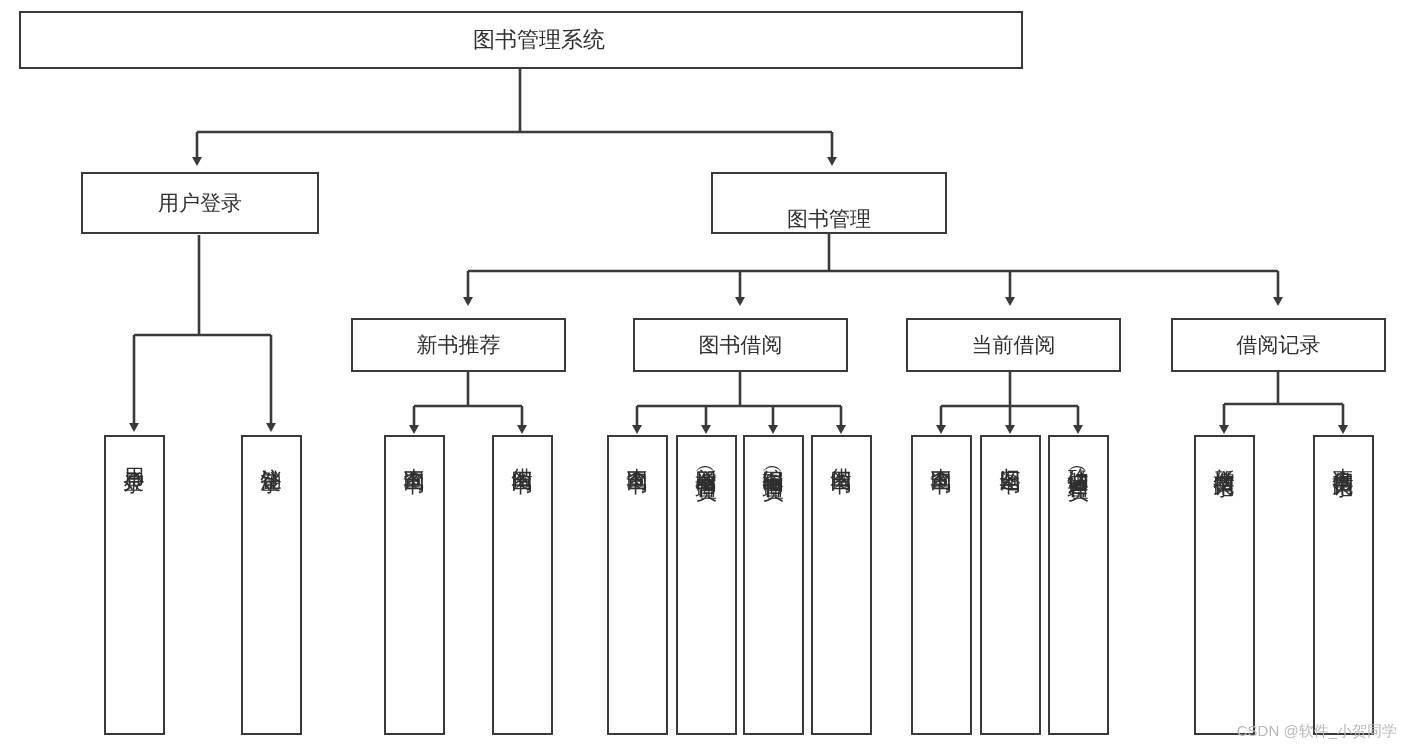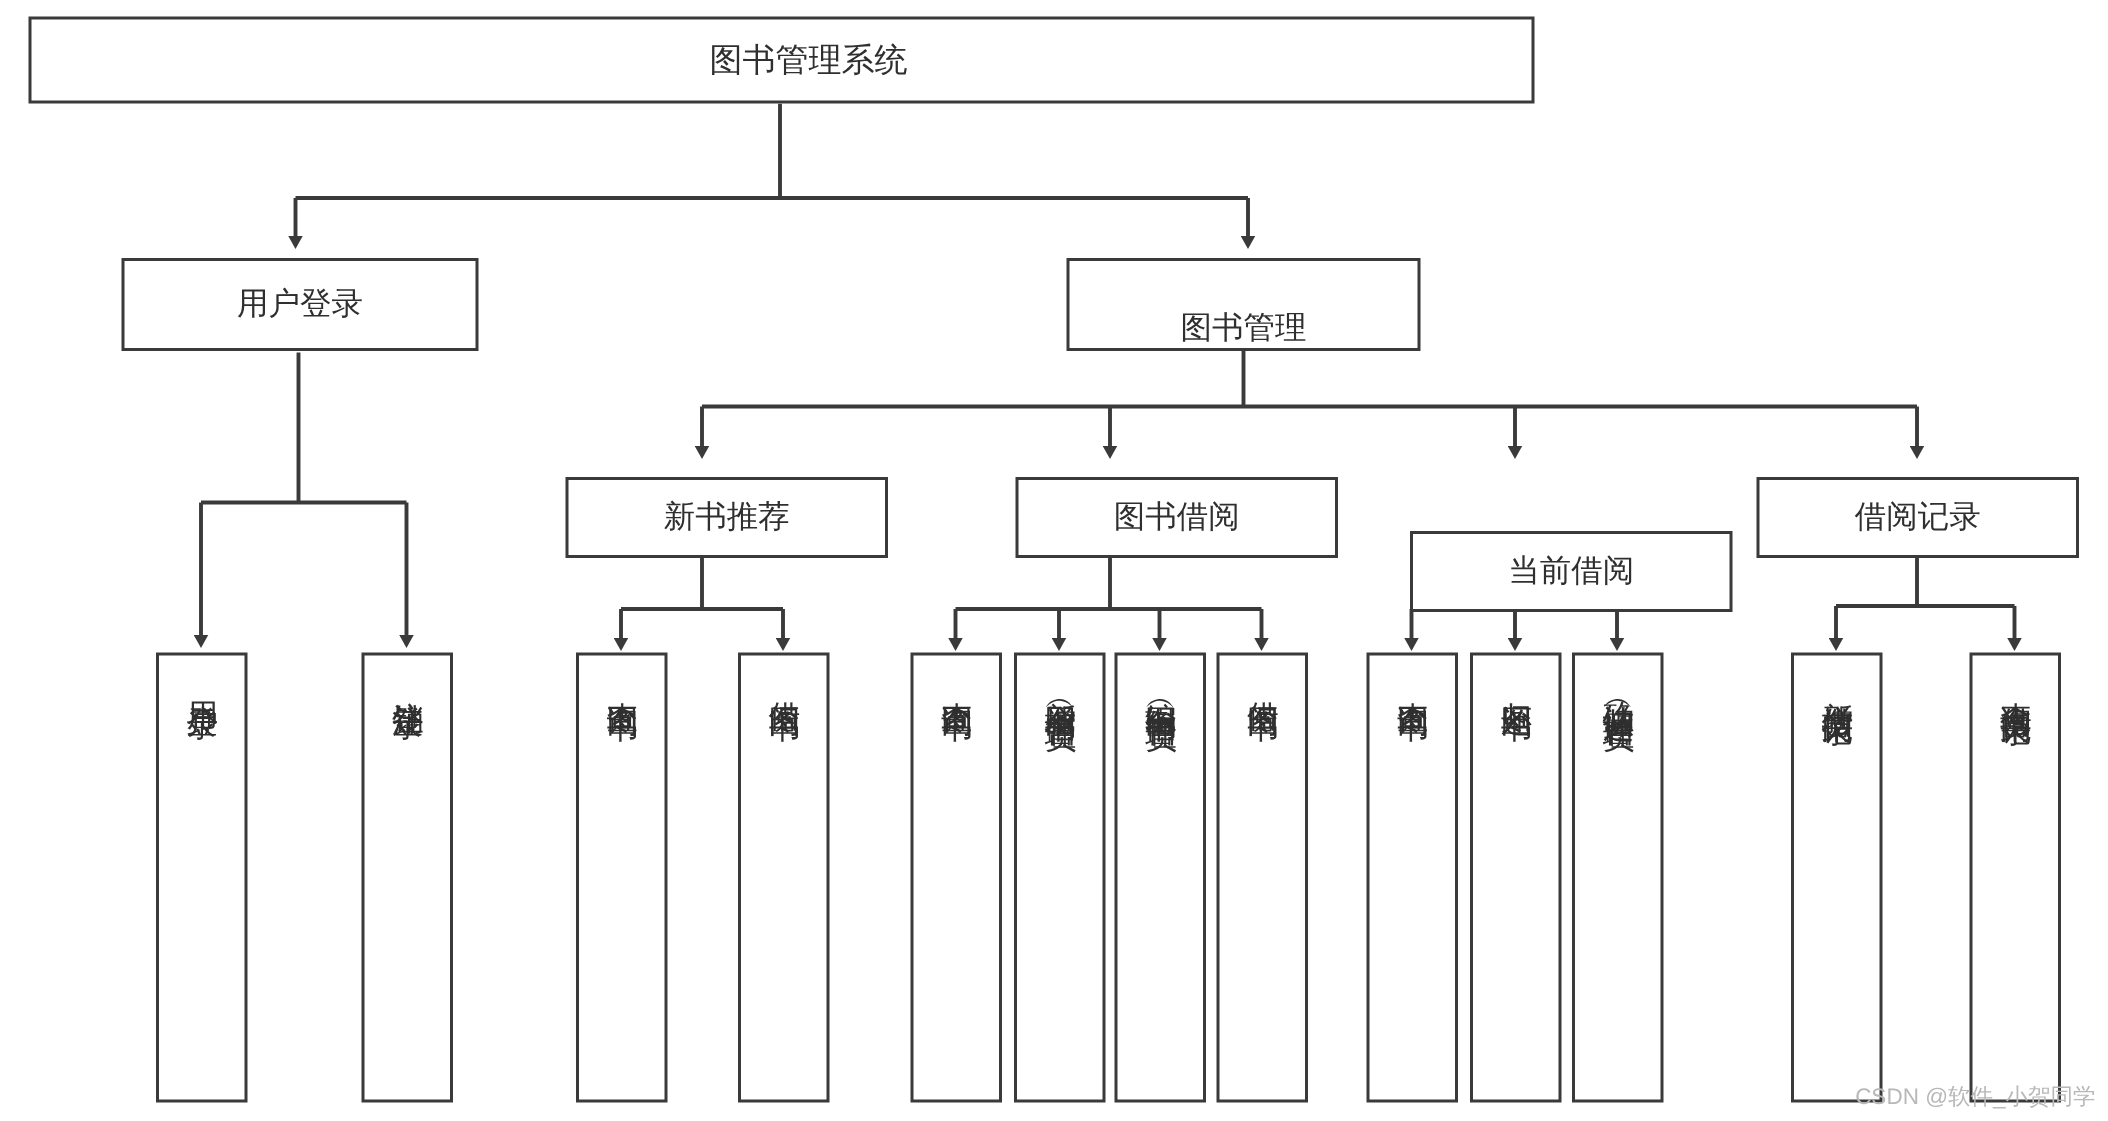--- a/index.html
+++ b/index.html
@@ -126,27 +126,27 @@
     <span class="node-label">图书管理系统</span>
   </div>
 
   <div class="node branch" style="left:81px; top:172px; width:238px; height:62px;">
     <span class="node-label">用户登录</span>
   </div>
   <div class="node branch" style="left:711px; top:172px; width:236px; height:62px;align-items:flex-end;">
     <span class="node-label">图书管理</span>
   </div>
 
-  <div class="node branch" style="left:377px; top:318px; width:215px; height:54px;">
+  <div class="node branch" style="left:351px; top:318px; width:215px; height:54px;">
     <span class="node-label">新书推荐</span>
   </div>
-  <div class="node branch" style="left:633px; top:318px; width:215px; height:54px;margin-left:44px;">
+  <div class="node branch" style="left:633px; top:318px; width:215px; height:54px;">
     <span class="node-label">图书借阅</span>
   </div>
-  <div class="node branch" style="left:940px; top:318px; width:215px; height:54px;margin-top:36px;">
+  <div class="node branch" style="left:906px; top:318px; width:215px; height:54px;">
     <span class="node-label">当前借阅</span>
   </div>
   <div class="node branch" style="left:1171px; top:318px; width:215px; height:54px;">
     <span class="node-label">借阅记录</span>
   </div>
 
   <div class="node leaf" style="left:104px; top:435px; width:61px; height:300px;">
     <span class="node-label">用户登录</span>
   </div>
   <div class="node leaf" style="left:241px; top:435px; width:61px; height:300px;">

